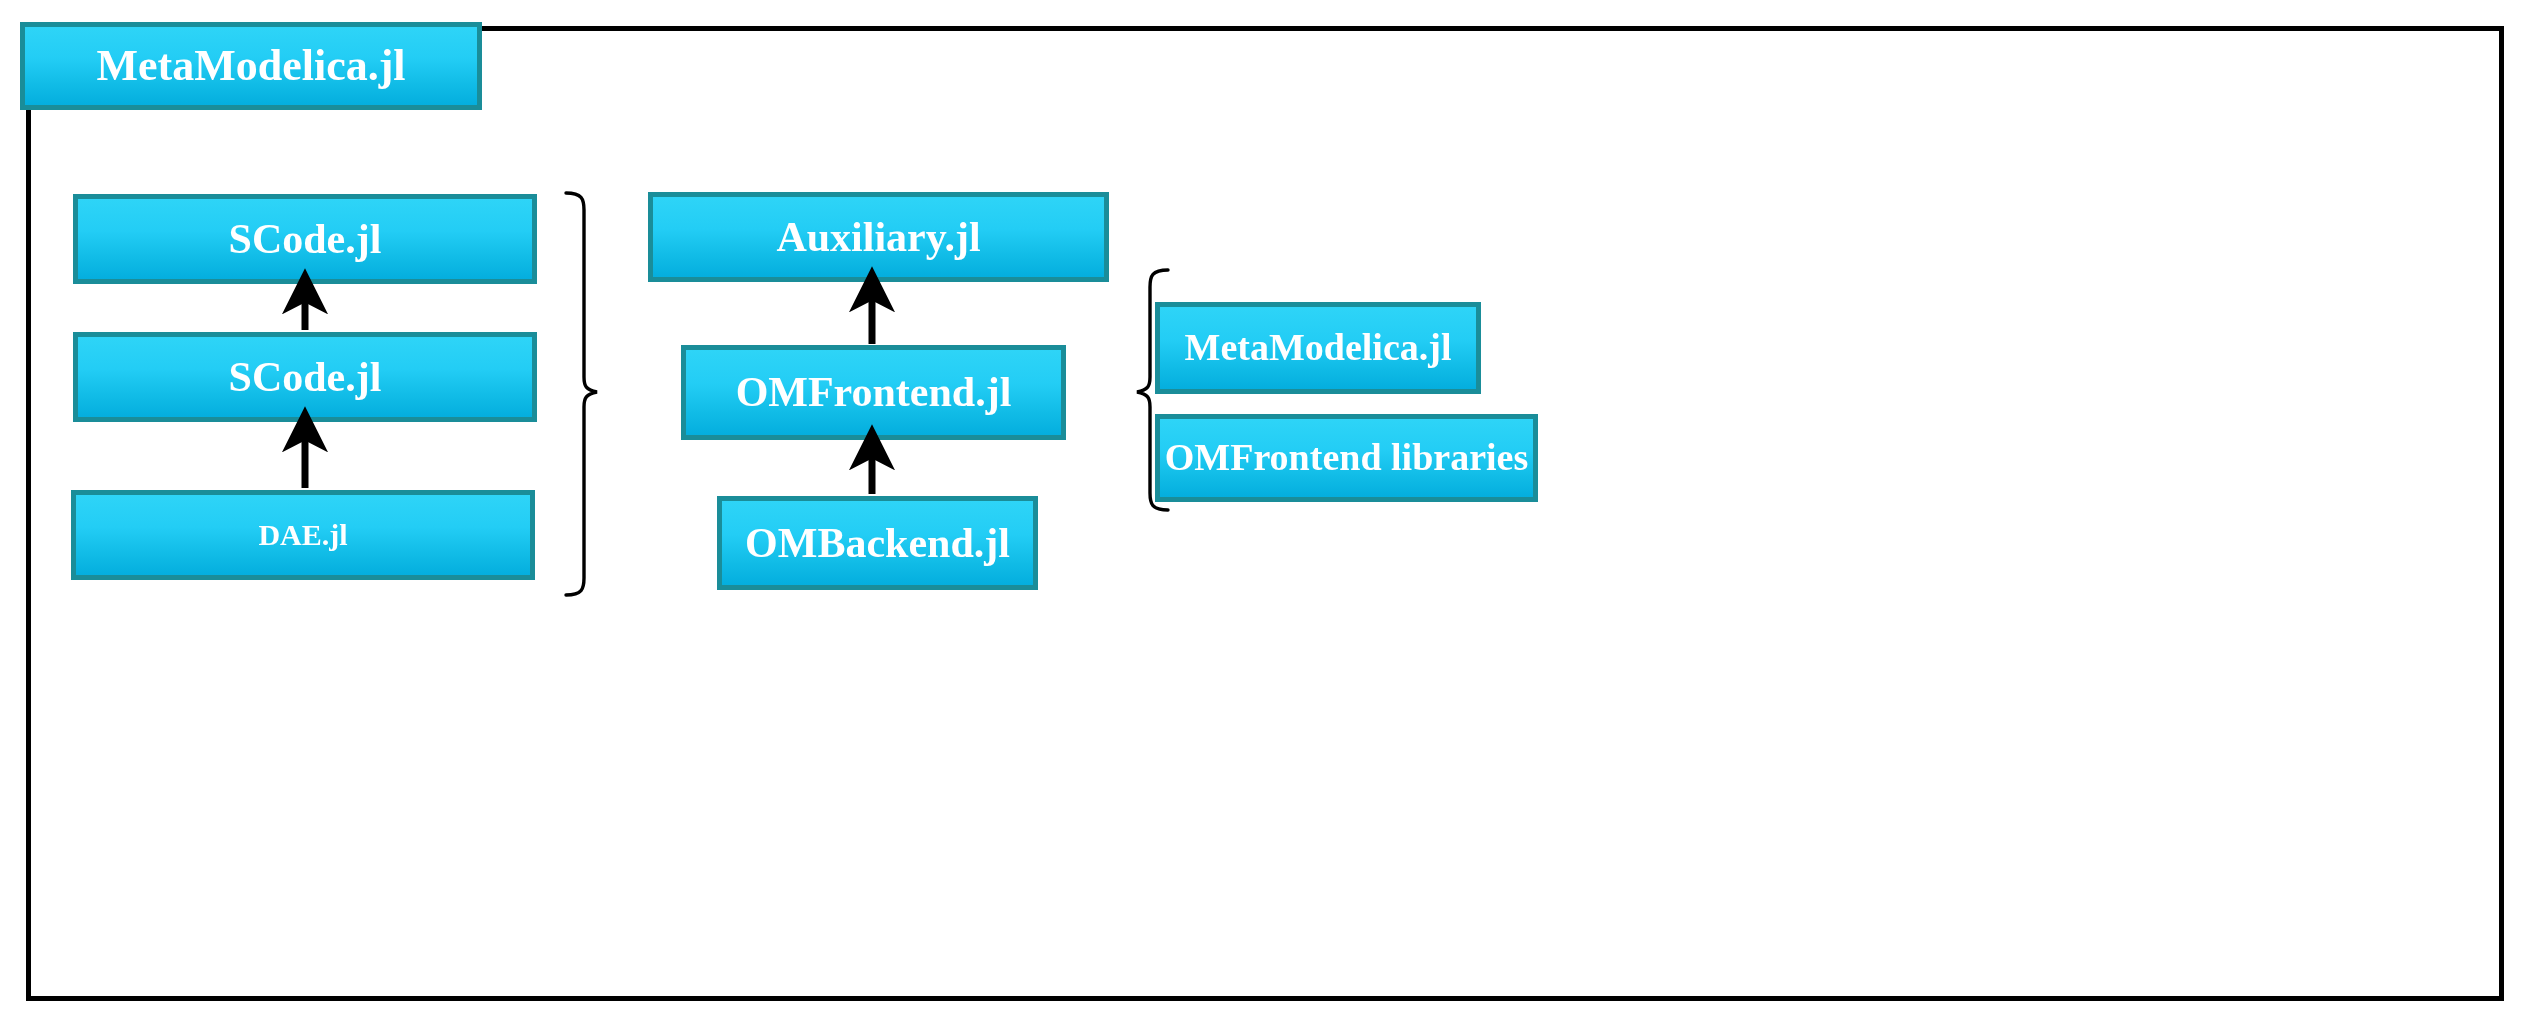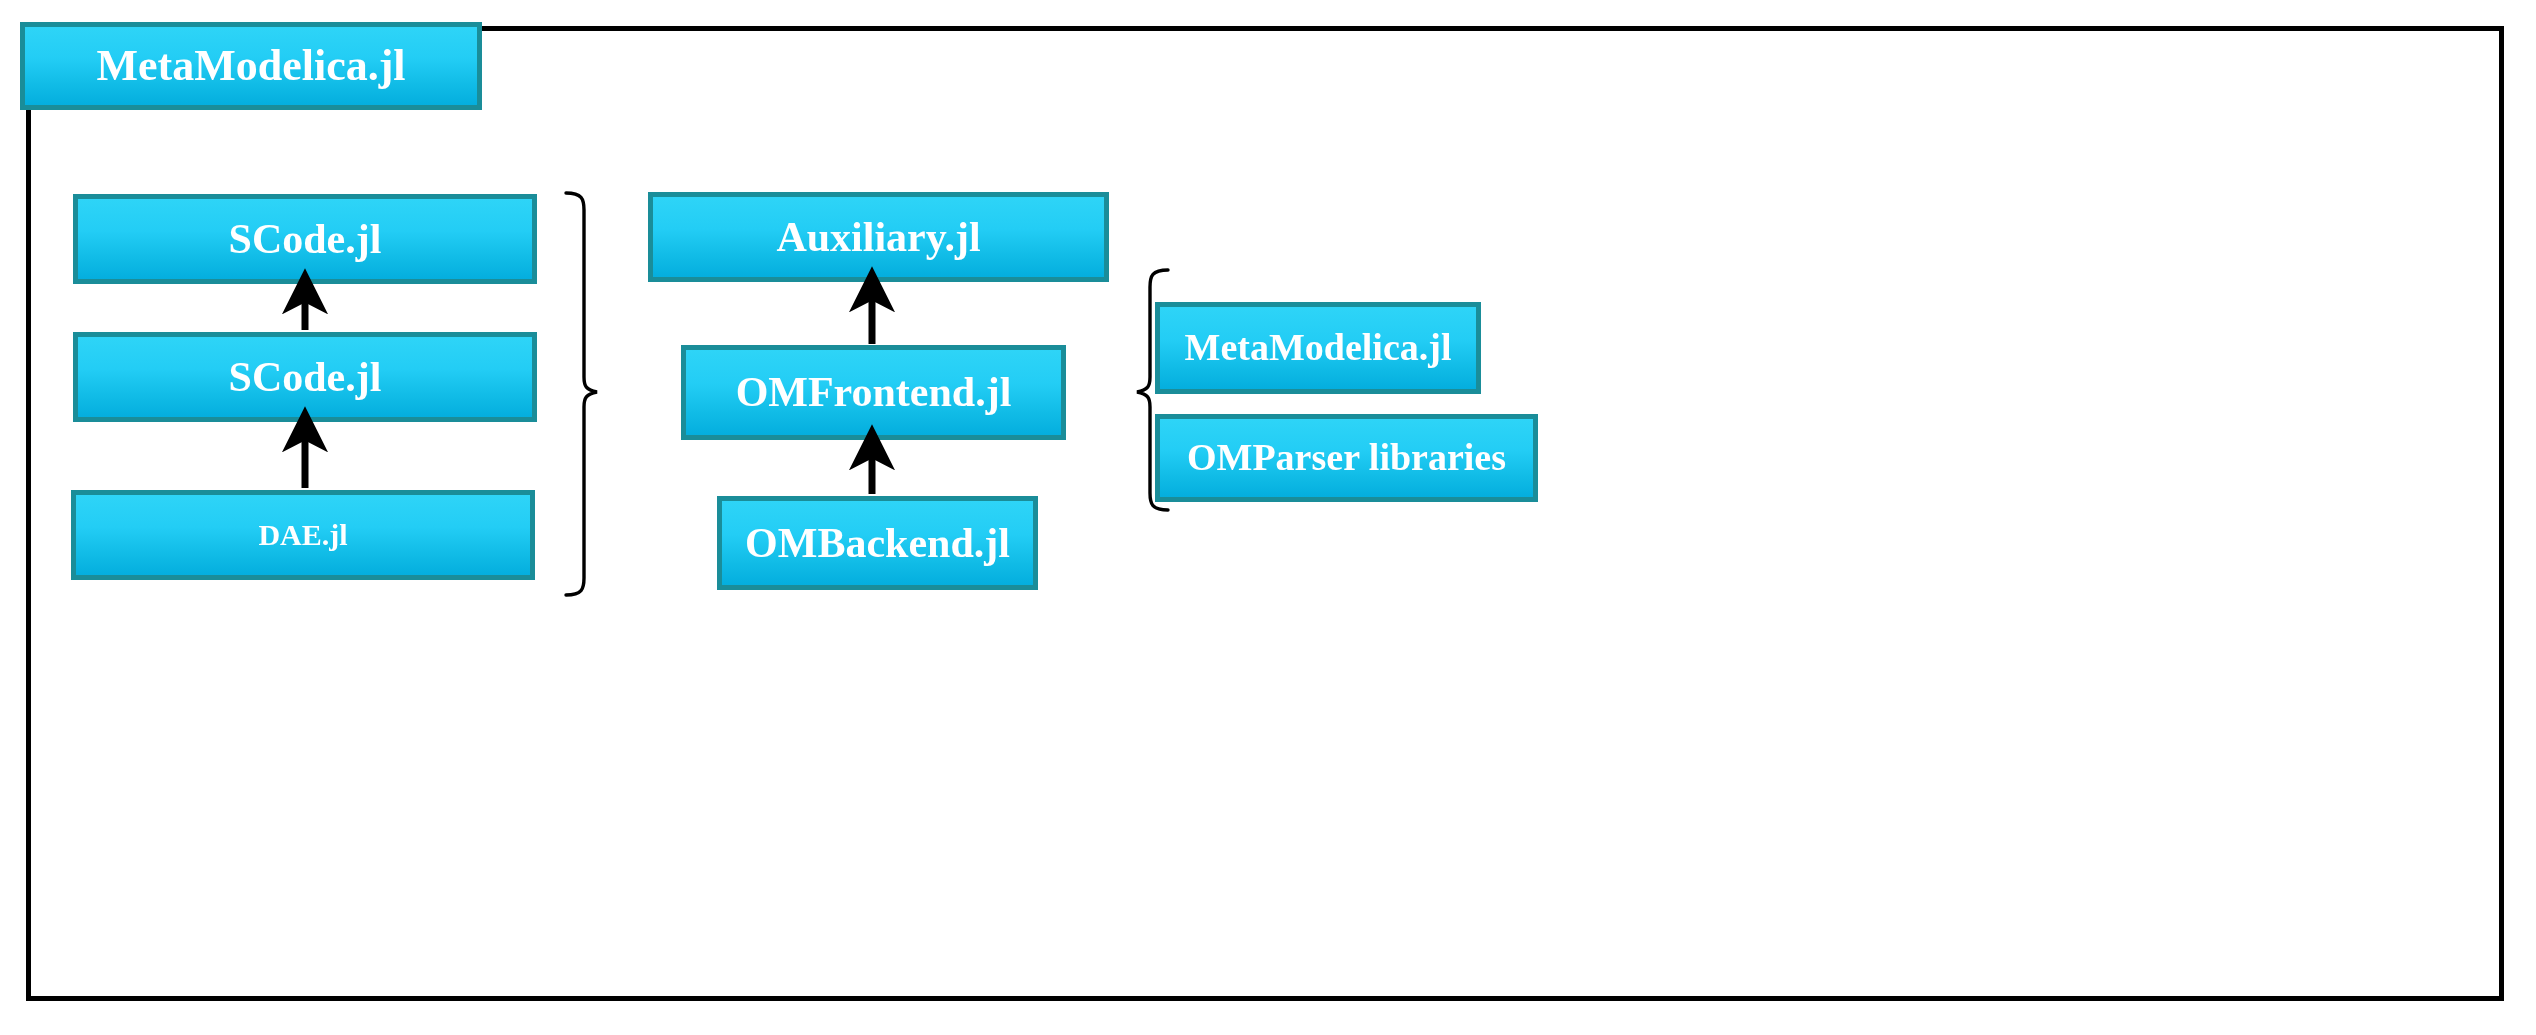--- a/index.html
+++ b/index.html
@@ -144,16 +144,16 @@
 
   <div class="node" id="node-omfrontend">
     <span class="node-label">OMFrontend.jl</span>
   </div>
 
   <div class="node" id="node-metamodelica">
     <span class="node-label">MetaModelica.jl</span>
   </div>
 
   <div class="node" id="node-auxiliary">
-    <span class="node-label">OMParser libraries</span>
+    <span class="node-label">OMFrontend libraries</span>
   </div>
 
 </div>
 
 </body></html>

